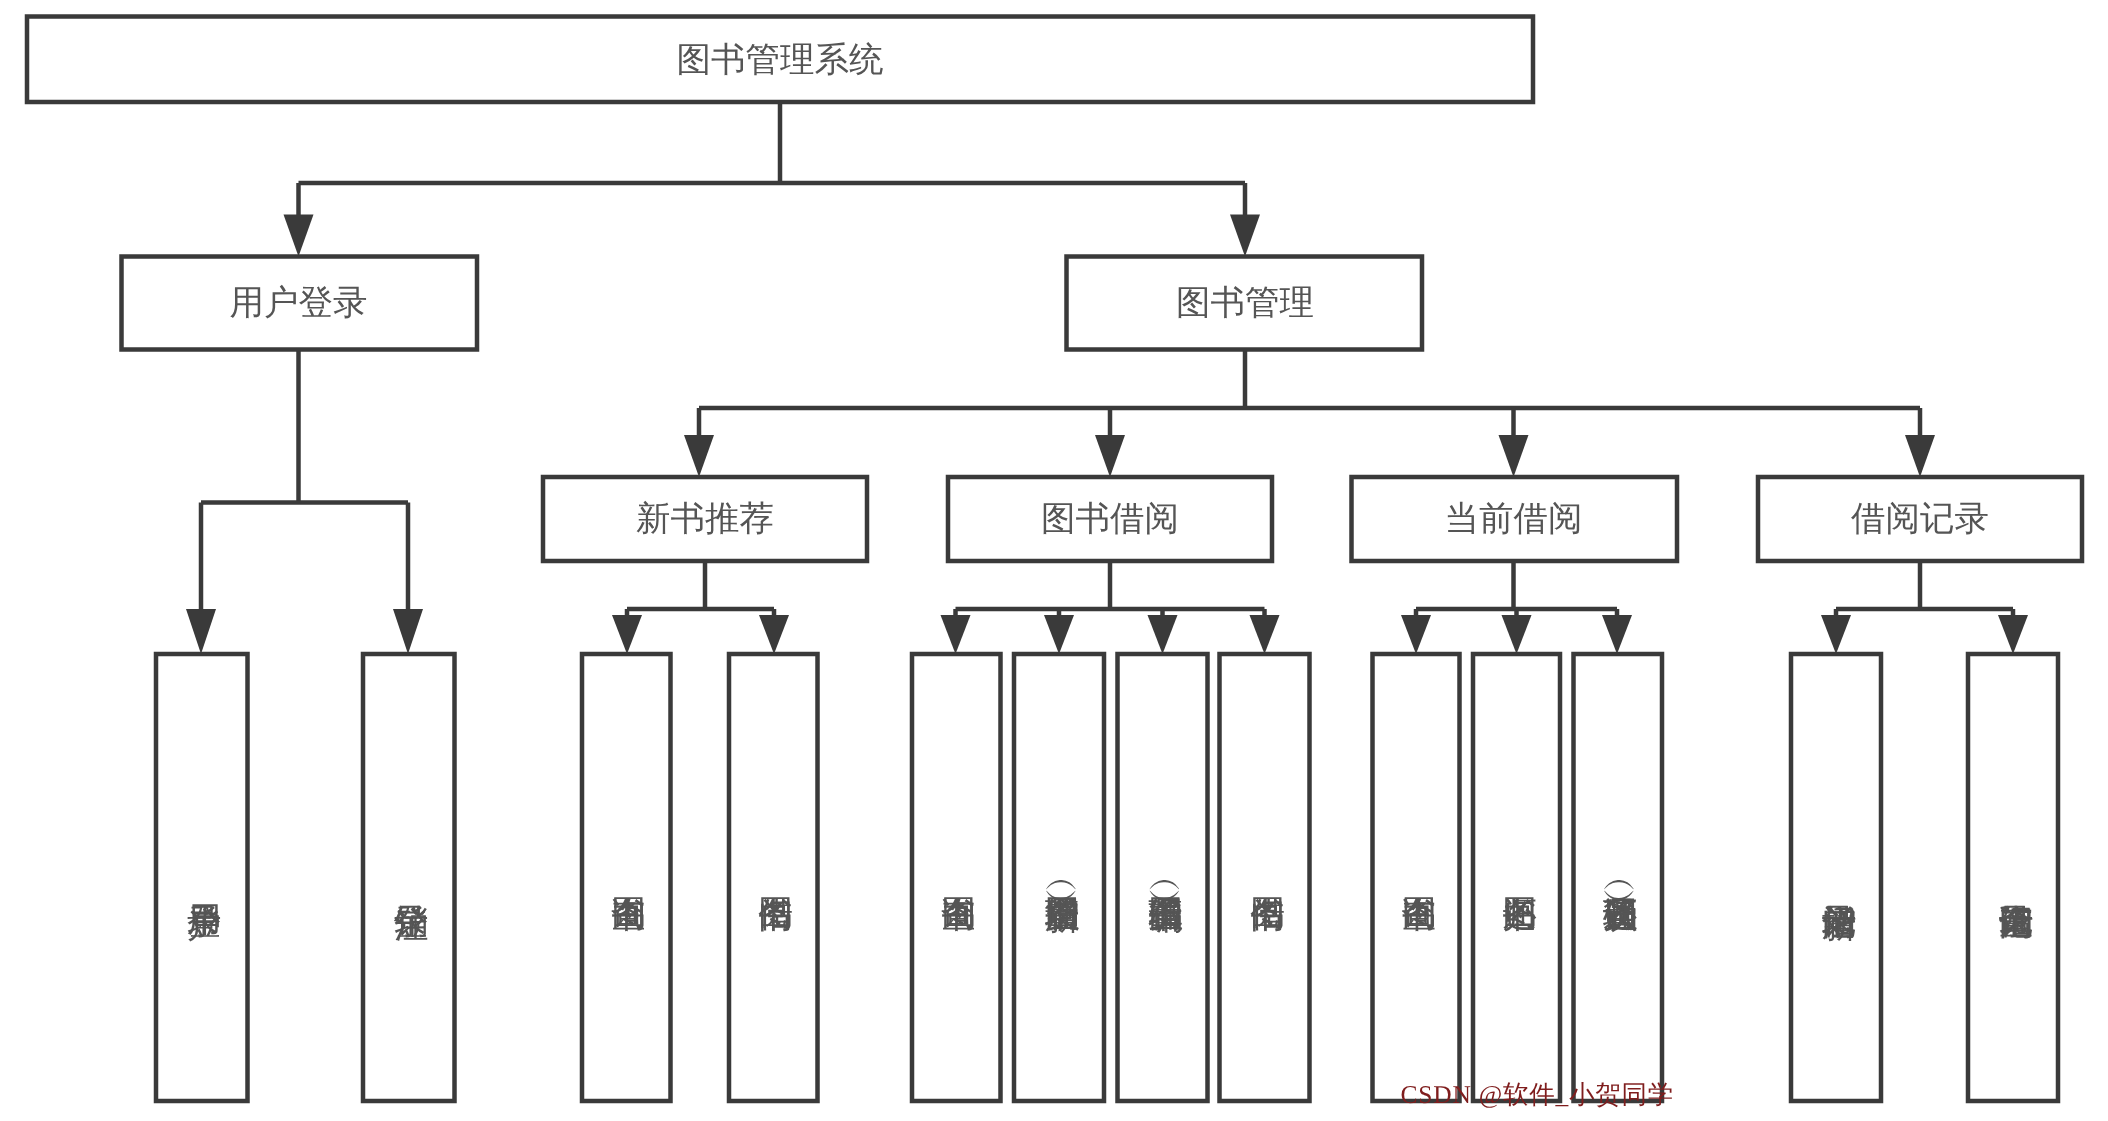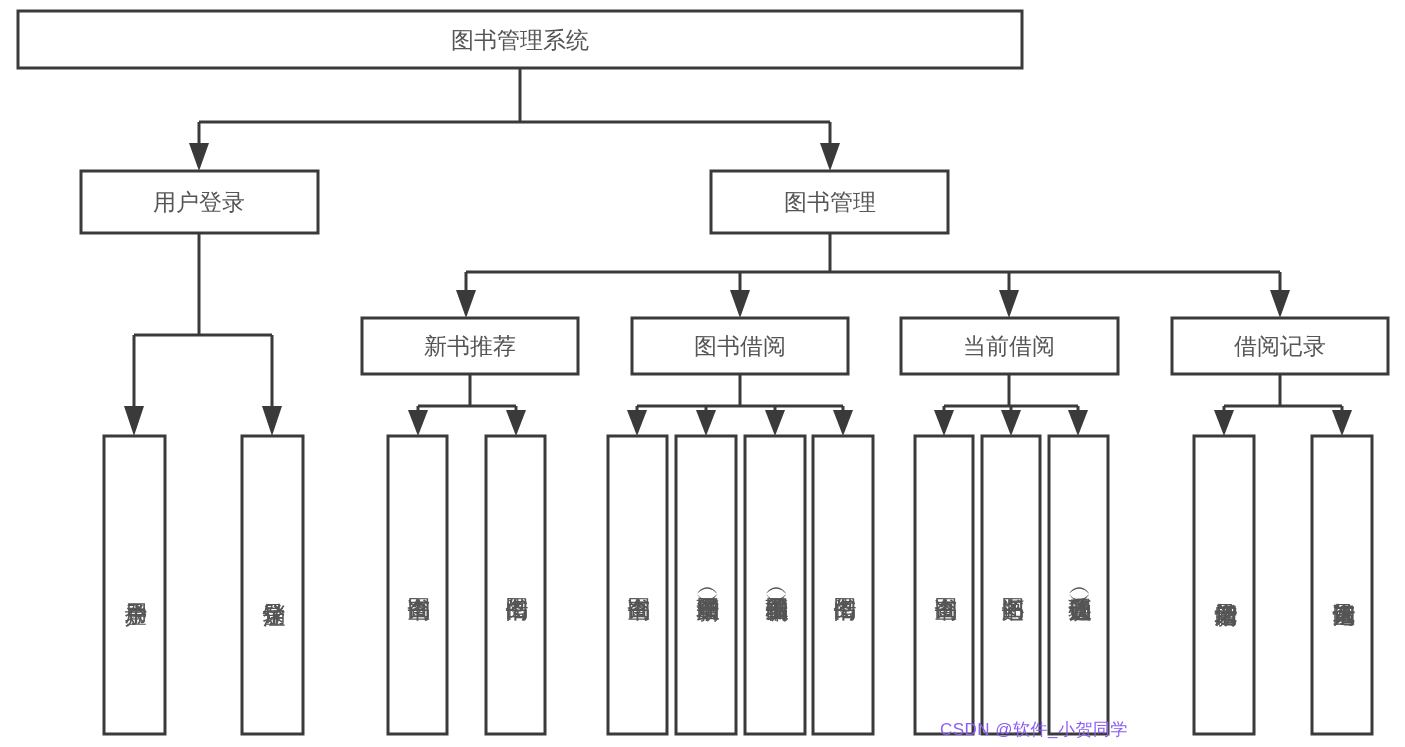--- a/index.html
+++ b/index.html
@@ -11,21 +11,20 @@
     width: 1405px;
     height: 747px;
     font-family: "DejaVu Sans", "Liberation Sans", sans-serif;
     overflow: hidden;
   }
   #diagram-root {
     position: relative;
     width: 1126px;
     height: 747px;
     background: #ffffff;
-    padding-left: 12px;
   }
   svg#tree-svg {
     position: absolute;
     left: 0;
     top: 0;
     width: 1405px;
     height: 747px;
     display: block;
   }
   .node-rect {
@@ -56,23 +55,23 @@
     font-size: 23px;
     writing-mode: vertical-rl;
     text-orientation: upright;
     text-anchor: middle;
     dominant-baseline: middle;
   }
   .watermark {
     position: absolute;
     right: 10px;
     bottom: 6px;
-    color: #8b5cf6;
+    color: #7f1d1d;
     font-size: 17px;
-    font-family: Liberation Sans, sans-serif;
+    font-family: Liberation Serif, serif;
     white-space: nowrap;
     letter-spacing: 0.5px;
   }
 </style>
 </head>
 <body>
 
 <div id="diagram-root">
 
   <svg id="tree-svg" viewBox="0 0 1405 747" xmlns="http://www.w3.org/2000/svg">

